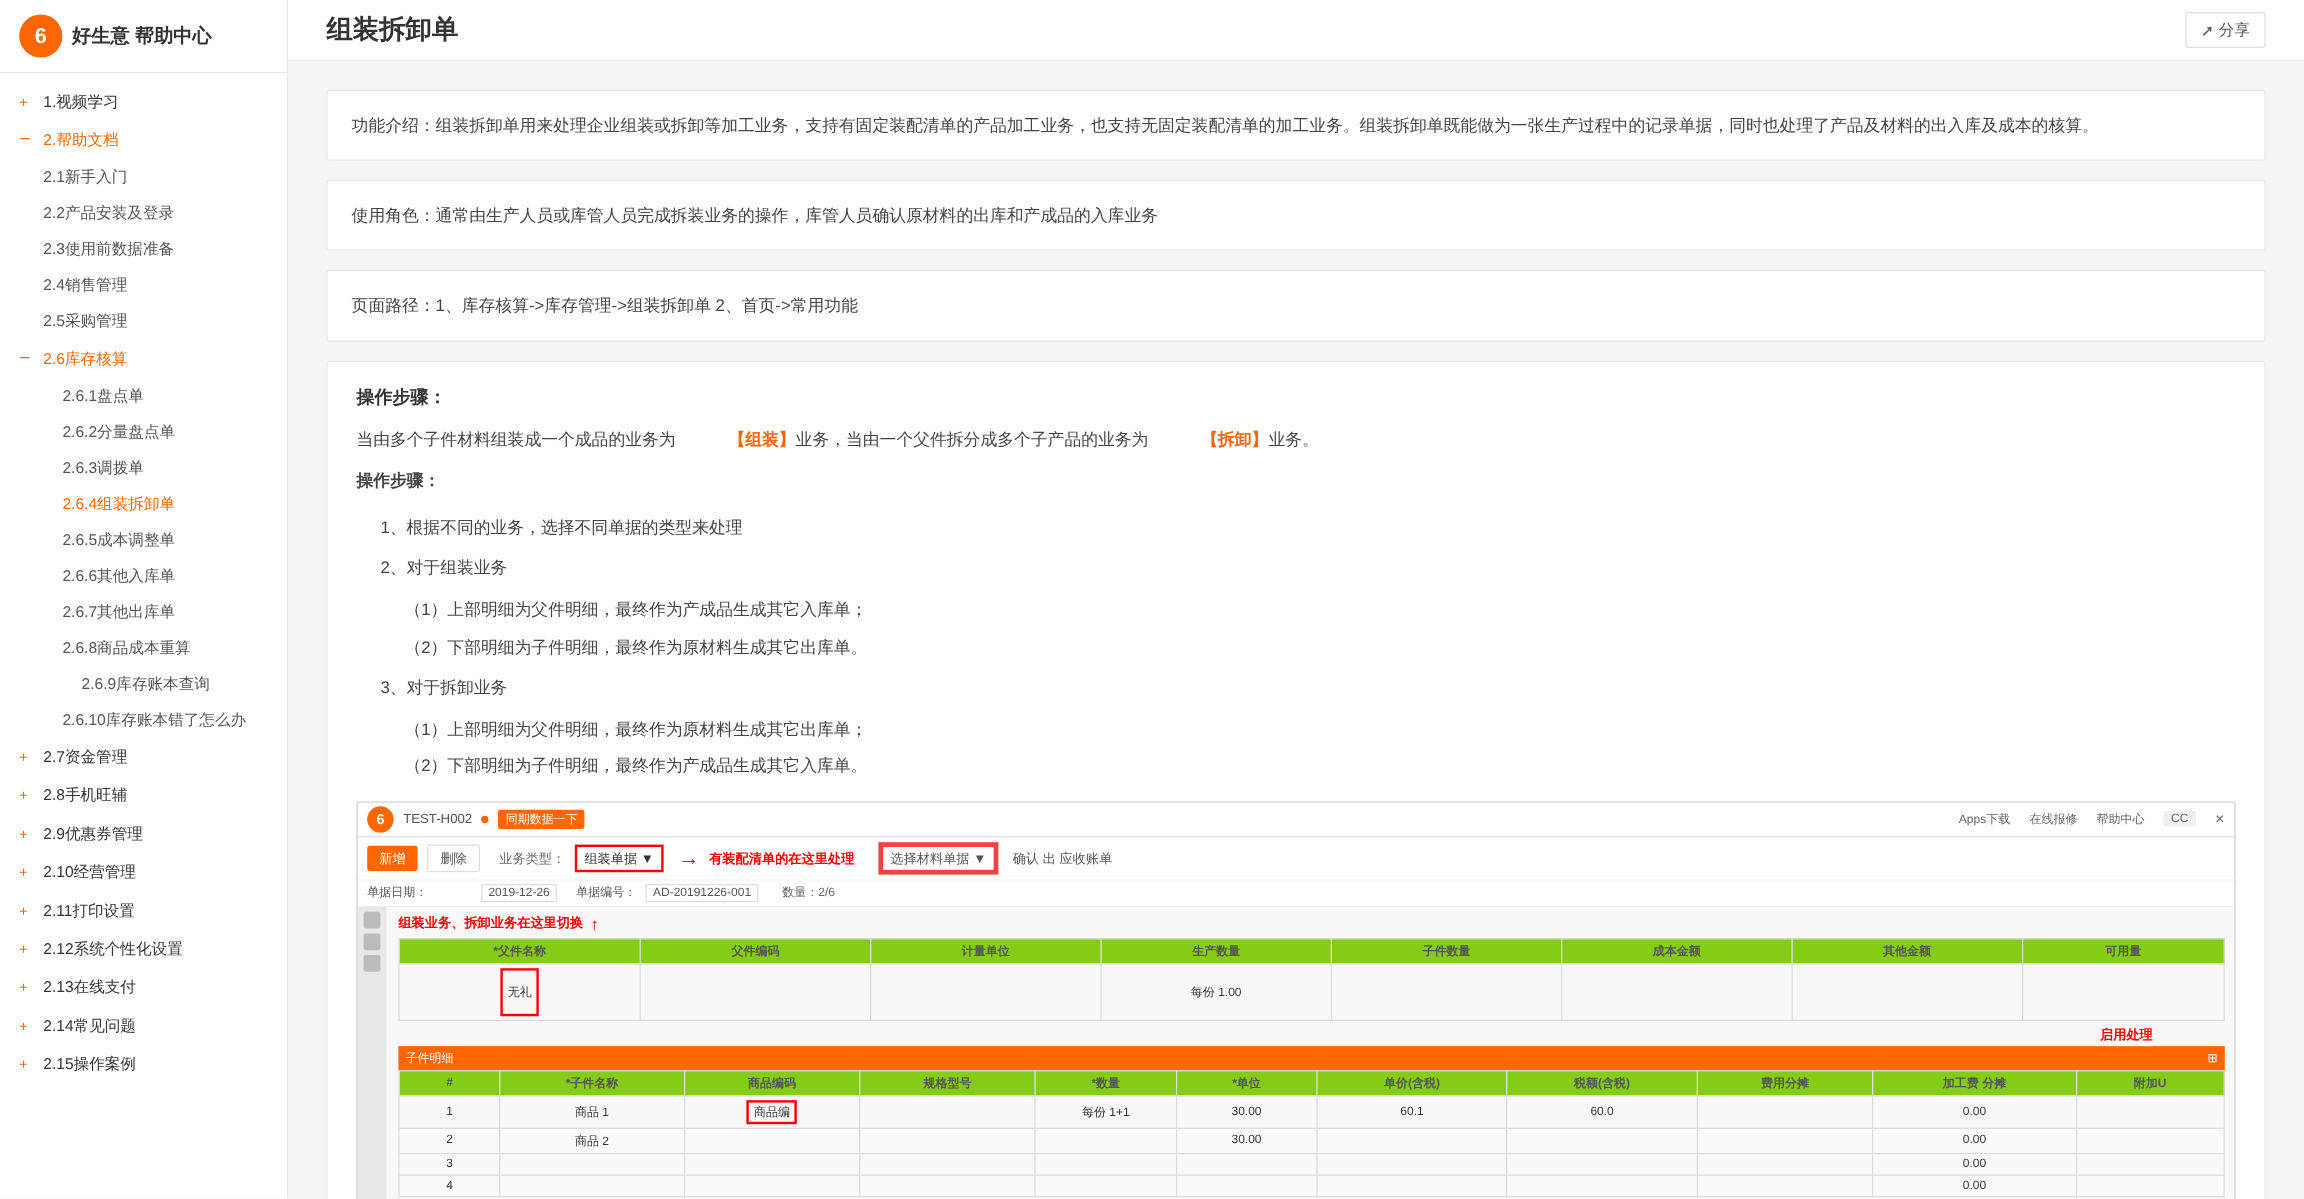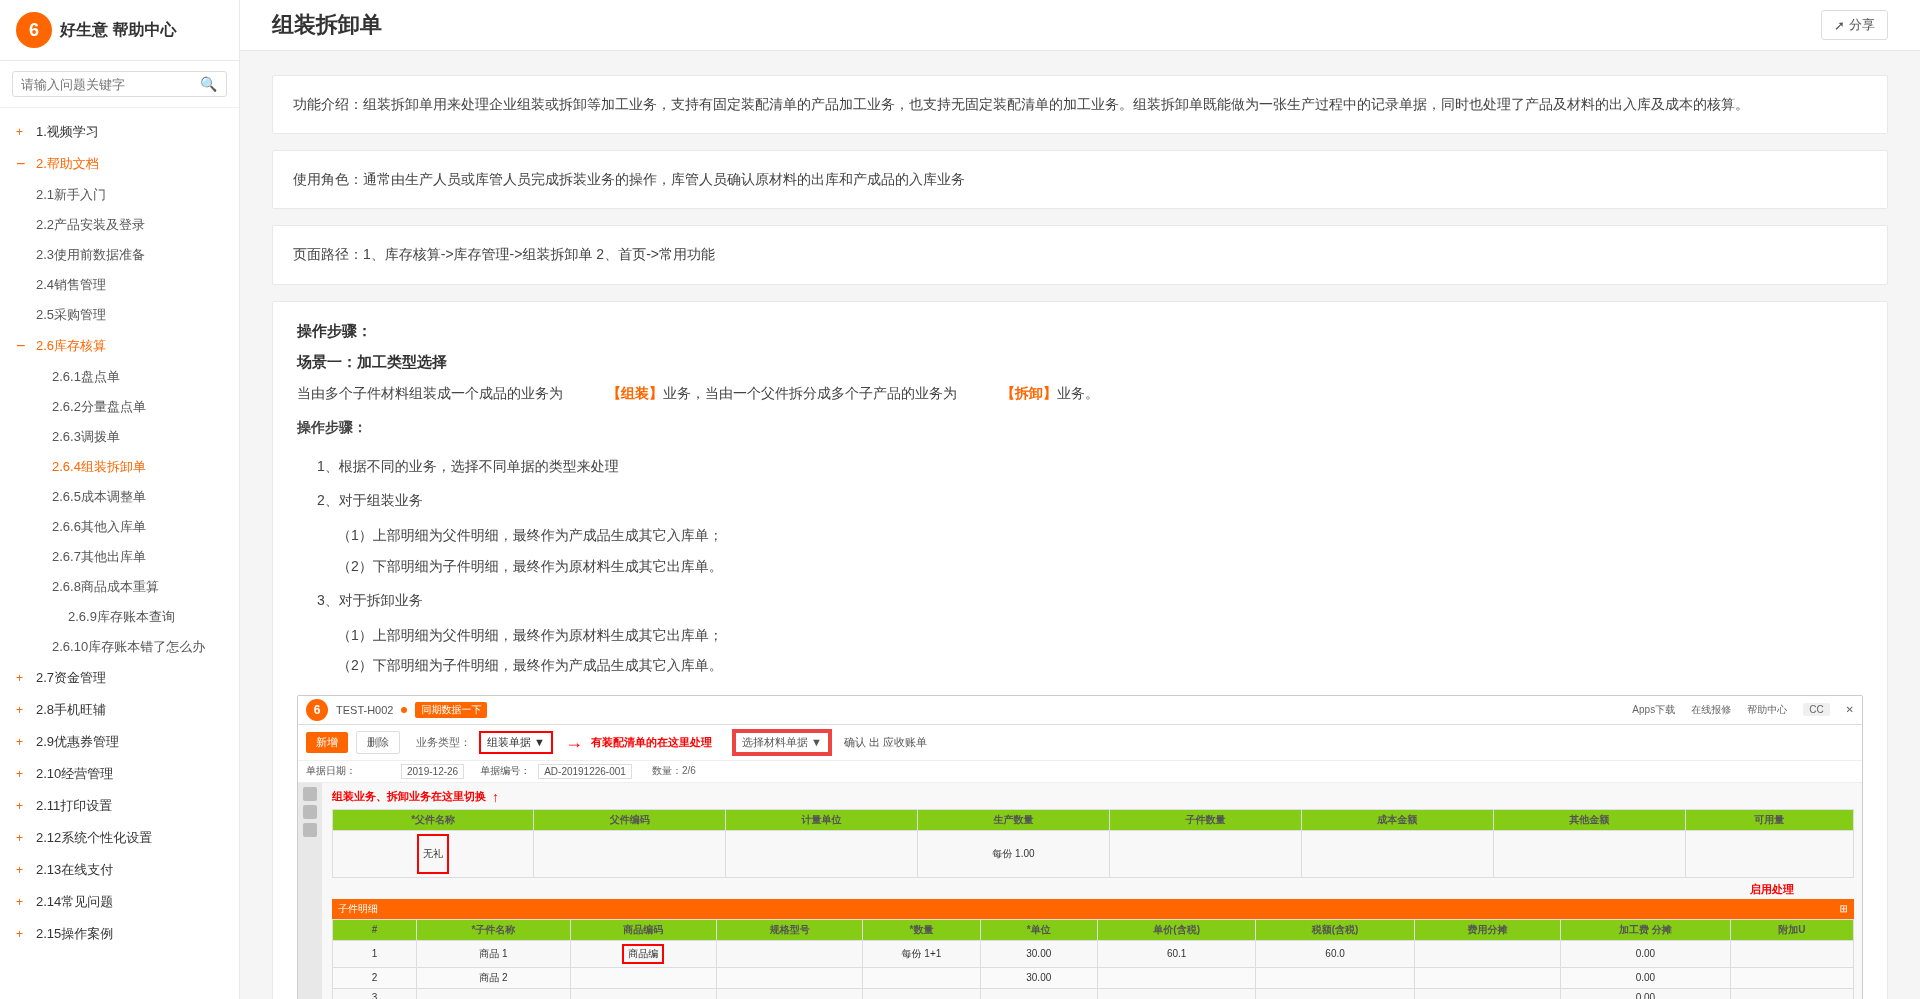--- a/index.html
+++ b/index.html
@@ -154,26 +154,20 @@
 </head>
 <body>
 
 <div class="sidebar">
   <div class="sidebar-header">
     <div class="logo-circle">
       <span>6</span>
     </div>
     <span class="logo-text">好生意 帮助中心</span>
   </div>
-  <div class="search-box">
-    <div class="search-input-wrap">
-      <input type="text" placeholder="请输入问题关键字" style="">
-      <span class="search-icon">🔍</span>
-    </div>
-  </div>
   <div class="nav-tree">
 
     <div class="nav-item">
       <span class="plus">+</span>
       <span>1.视频学习</span>
     </div>
 
     <div class="nav-item active">
       <span class="minus">−</span>
       <span>2.帮助文档</span>
@@ -257,23 +251,20 @@
       <span>使用角色：通常由生产人员或库管人员完成拆装业务的操作，库管人员确认原材料的出库和产成品的入库业务</span>
     </div>
 
     <div class="info-card">
       <span>页面路径：1、库存核算-&gt;库存管理-&gt;组装拆卸单 2、首页-&gt;常用功能</span>
     </div>
 
     <div class="steps-card">
       <div class="section-title mb12">操作步骤：</div>
 
-      <div class="scenario-title mb8">
-        <span>场景一：加工类型选择</span>
-      </div>
 
       <div class="content-text mb8">
         当由多个子件材料组装成一个成品的业务为<span class="highlight">【组装】</span>业务，当由一个父件拆分成多个子产品的业务为<span class="highlight">【拆卸】</span>业务。
       </div>
 
       <div class="content-text mb12" style="font-weight:bold;">操作步骤：</div>
 
       <div class="content-text mb8 indent1">1、根据不同的业务，选择不同单据的类型来处理</div>
 
       <div class="content-text mb8 indent1">2、对于组装业务</div>

